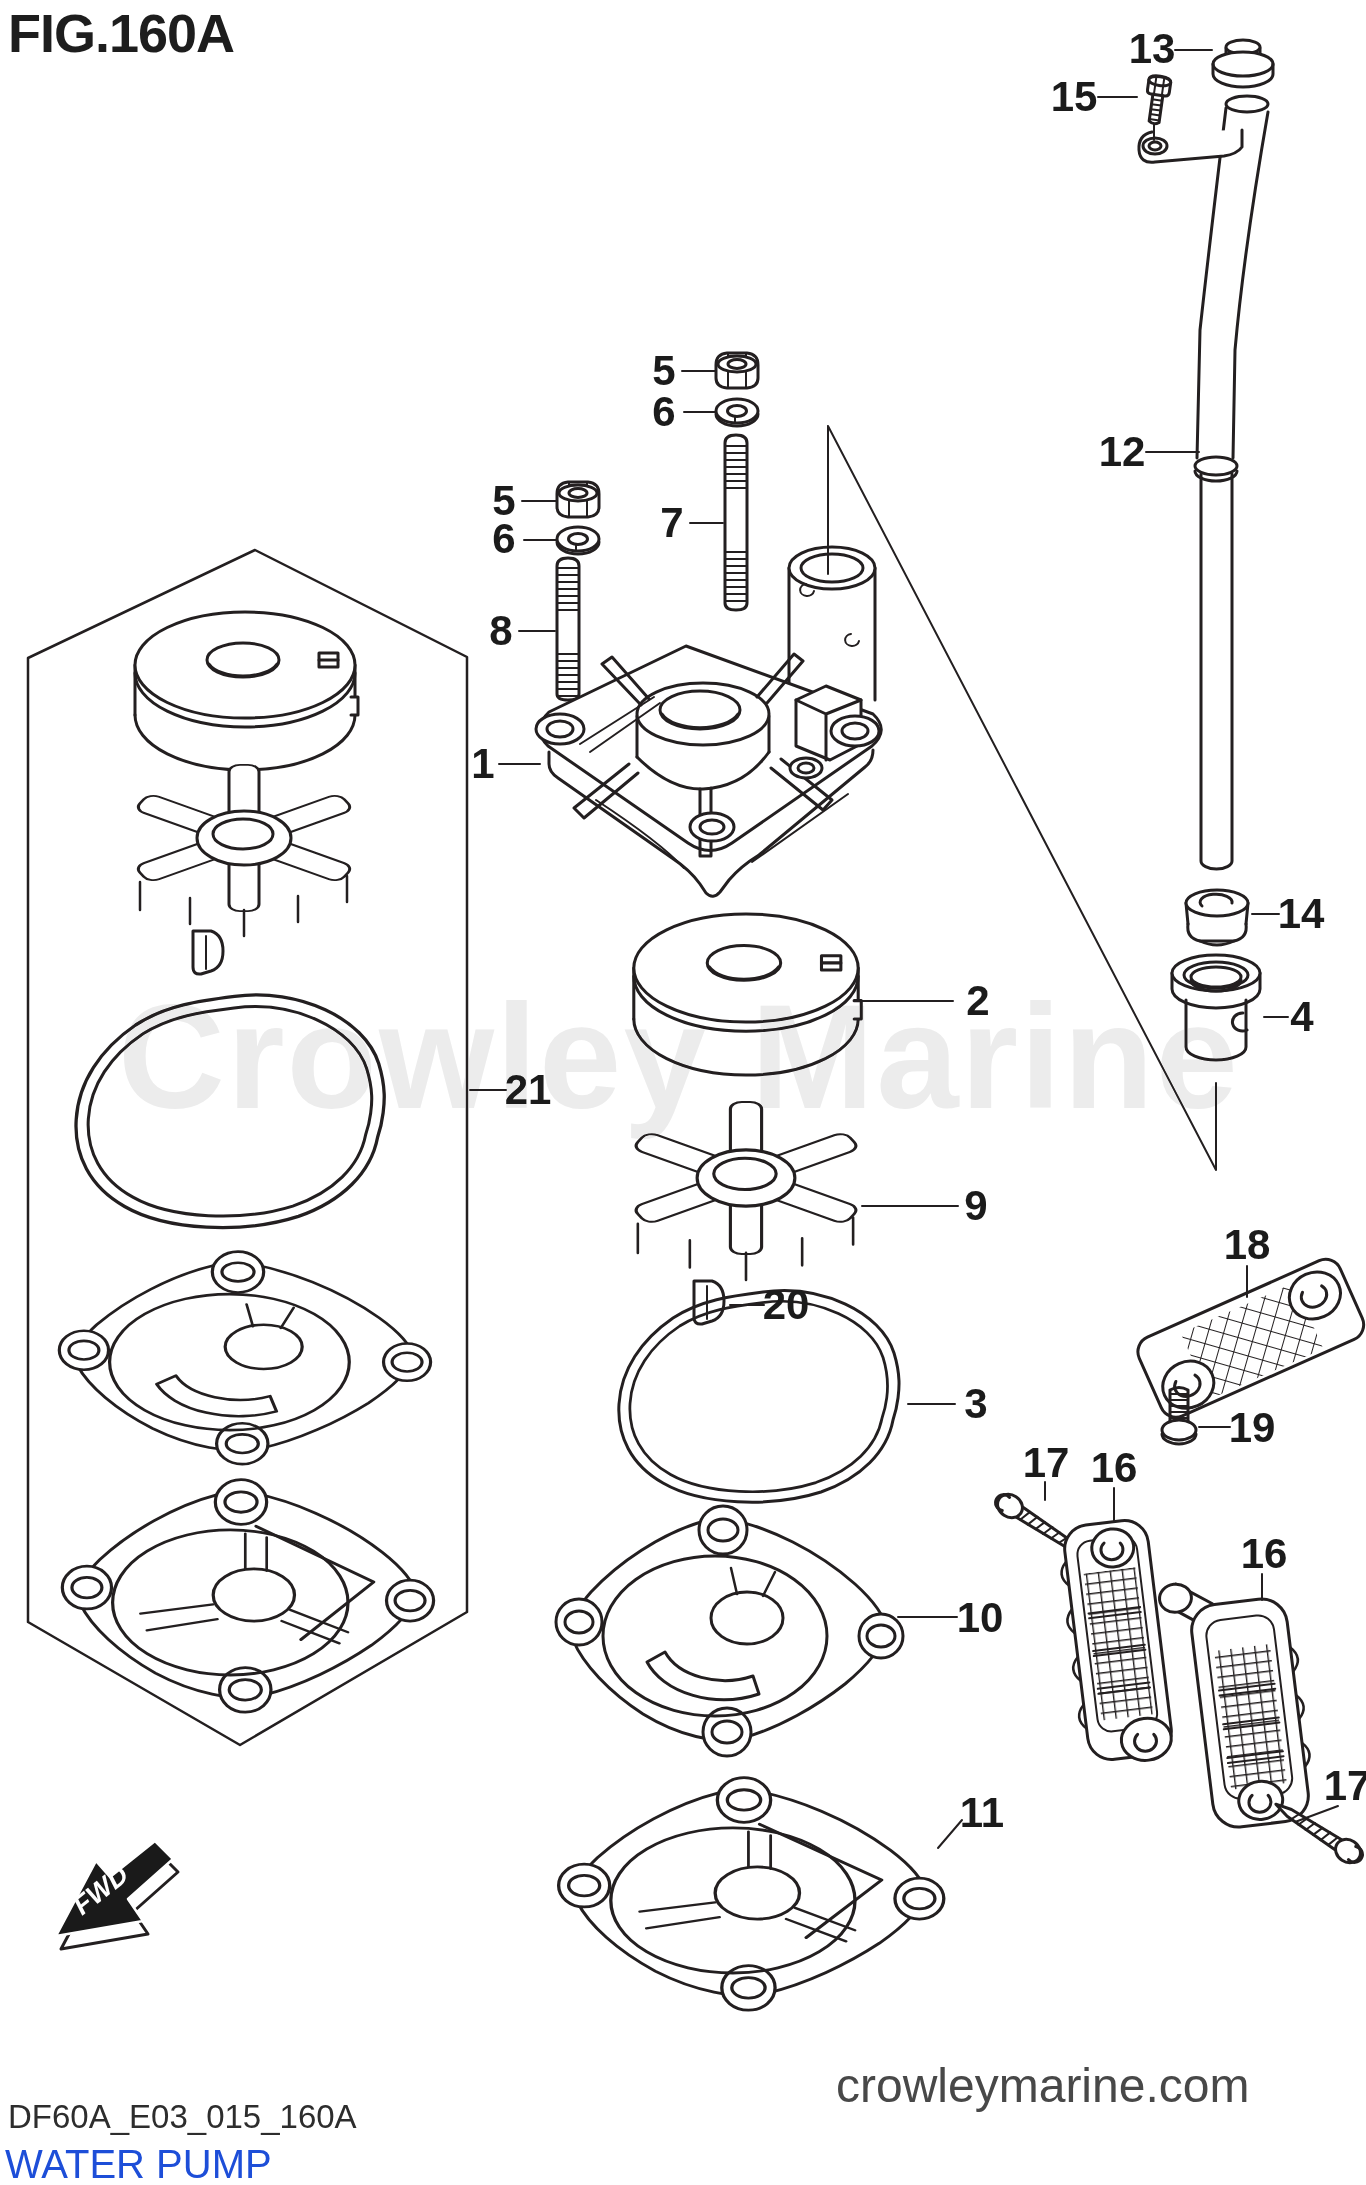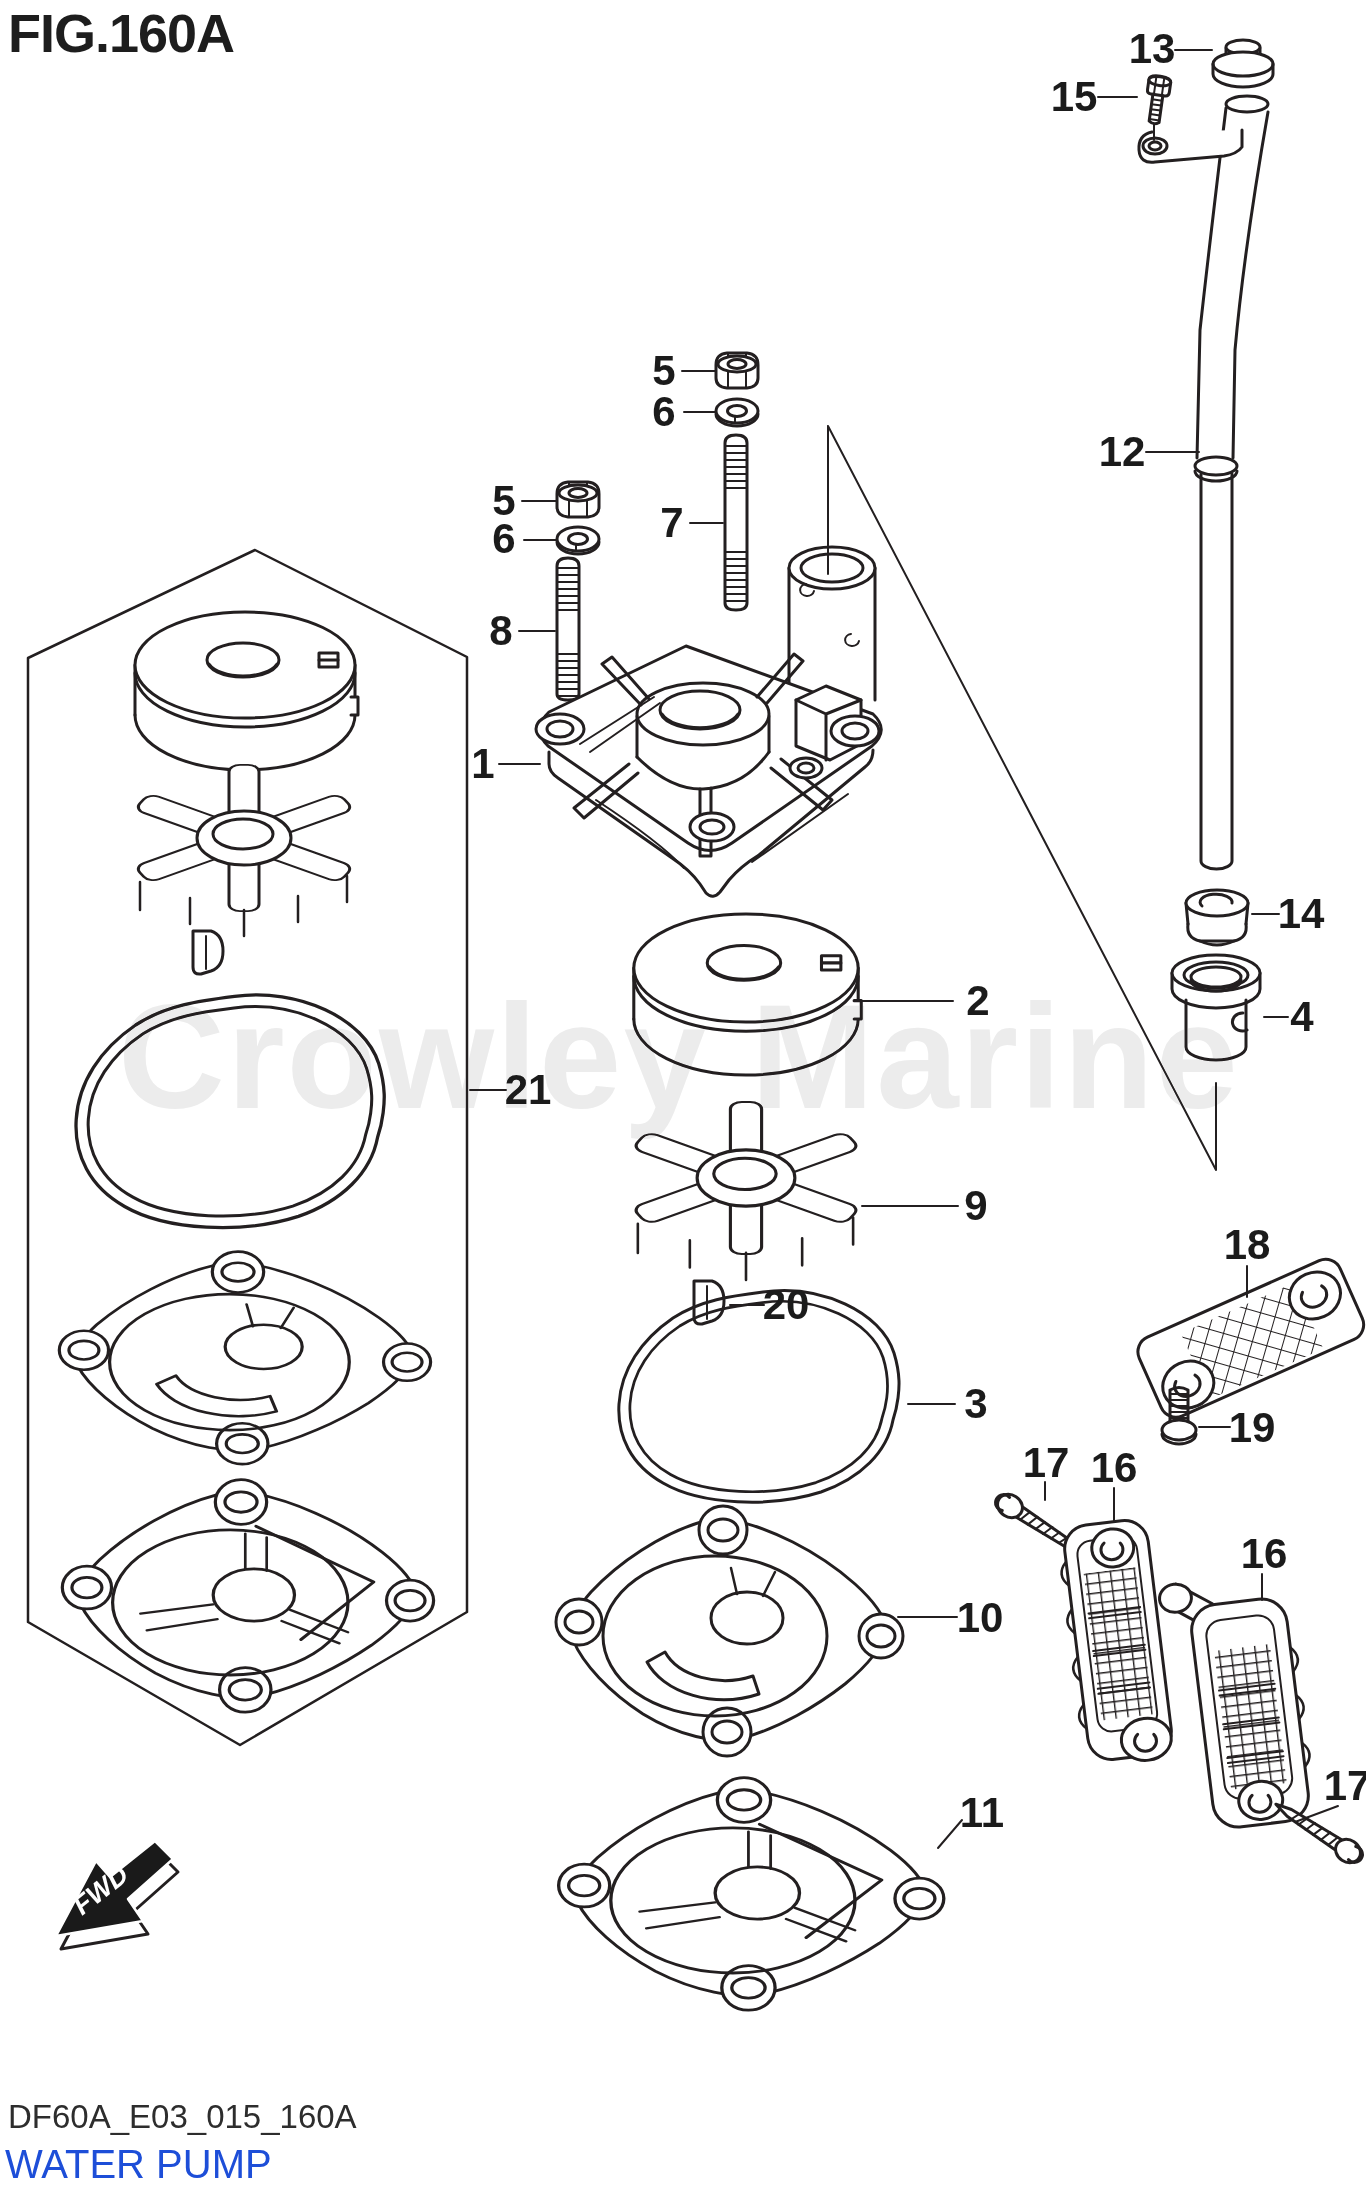--- a/index.html
+++ b/index.html
@@ -382,15 +382,16 @@
       <text class="callout" x="1247" y="1259">18</text>
       <text class="callout" x="1252" y="1442">19</text>
       <text class="callout" x="1046" y="1477">17</text>
       <text class="callout" x="1114" y="1482">16</text>
       <text class="callout" x="1264" y="1568">16</text>
       <text class="callout" x="1347" y="1800">17</text>
     </g>
   </svg>
 
   <div id="watermark">Crowley Marine</div>
+  <div id="site-link">crowleymarine.com</div>
   <div id="footer-code">DF60A_E03_015_160A</div>
   <div id="footer-caption">WATER PUMP</div>
 </div>
 
 </body></html>

